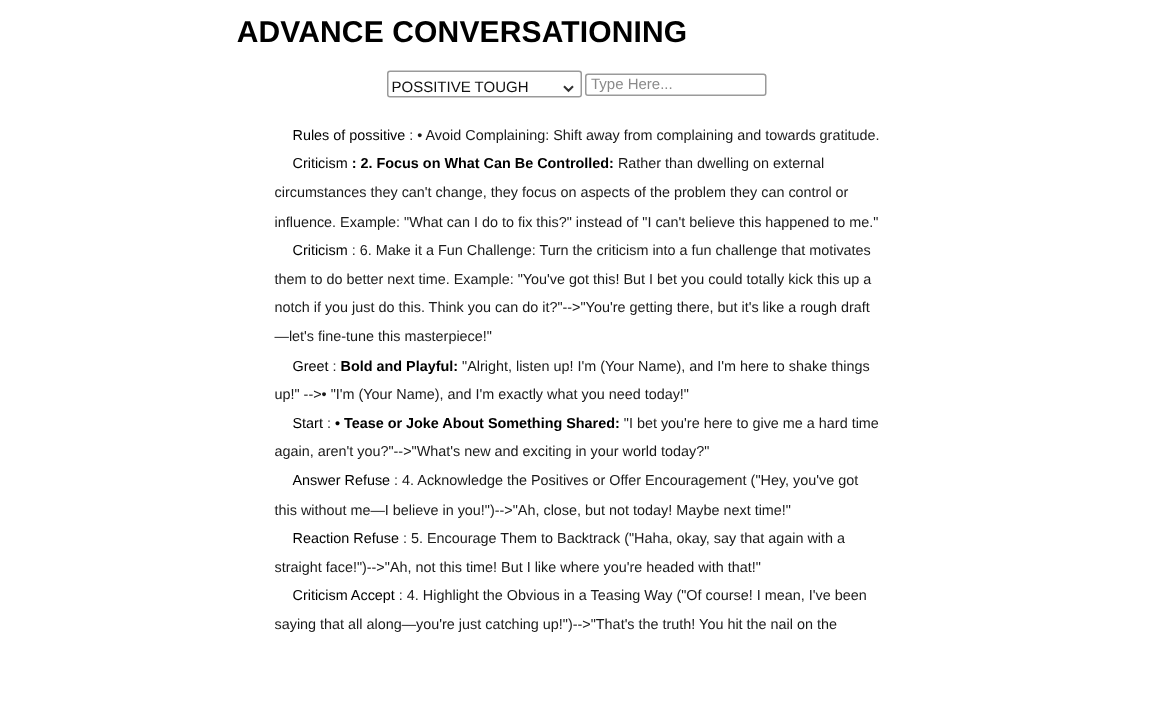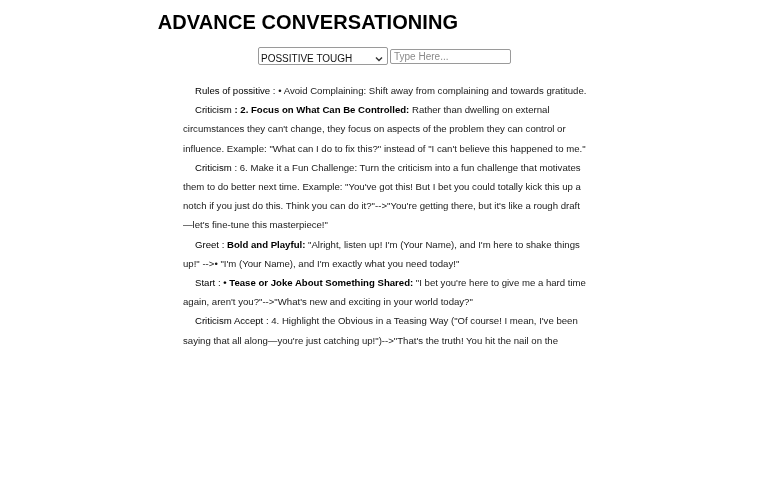--- a/index.html
+++ b/index.html
@@ -125,15 +125,21 @@
   <p class="entry">
     <span class="label">Criticism</span><span> : </span><span class="strong"></span><span>6. Make it a Fun Challenge: Turn the criticism into a fun challenge that motivates them to do better next time. Example: "You've got this! But I bet you could totally kick this up a notch if you just do this. Think you can do it?"--&gt;"You're getting there, but it's like a rough draft—let's fine-tune this masterpiece!"</span>
   </p>
   <p class="entry">
     <span class="label">Greet</span><span> : </span><span class="strong">Bold and Playful:</span><span> "Alright, listen up! I'm (Your Name), and I'm here to shake things up!" --&gt;• "I'm (Your Name), and I'm exactly what you need today!"</span>
   </p>
   <p class="entry">
     <span class="label">Start</span><span> : </span><span class="strong">• Tease or Joke About Something Shared:</span><span> "I bet you're here to give me a hard time again, aren't you?"--&gt;"What's new and exciting in your world today?"</span>
   </p>
   <p class="entry">
+    <span class="label">Answer Refuse</span><span> : </span><span class="strong"></span><span>4. Acknowledge the Positives or Offer Encouragement ("Hey, you've got this without me—I believe in you!")--&gt;"Ah, close, but not today! Maybe next time!"</span>
+  </p>
+  <p class="entry">
+    <span class="label">Reaction Refuse</span><span> : </span><span class="strong"></span><span>5. Encourage Them to Backtrack ("Haha, okay, say that again with a straight face!")--&gt;"Ah, not this time! But I like where you're headed with that!"</span>
+  </p>
+  <p class="entry">
     <span class="label">Criticism Accept</span><span> : </span><span class="strong"></span><span>4. Highlight the Obvious in a Teasing Way ("Of course! I mean, I've been saying that all along—you're just catching up!")--&gt;"That's the truth! You hit the nail on the</span>
   </p>
 </div>
 
 </body></html>

